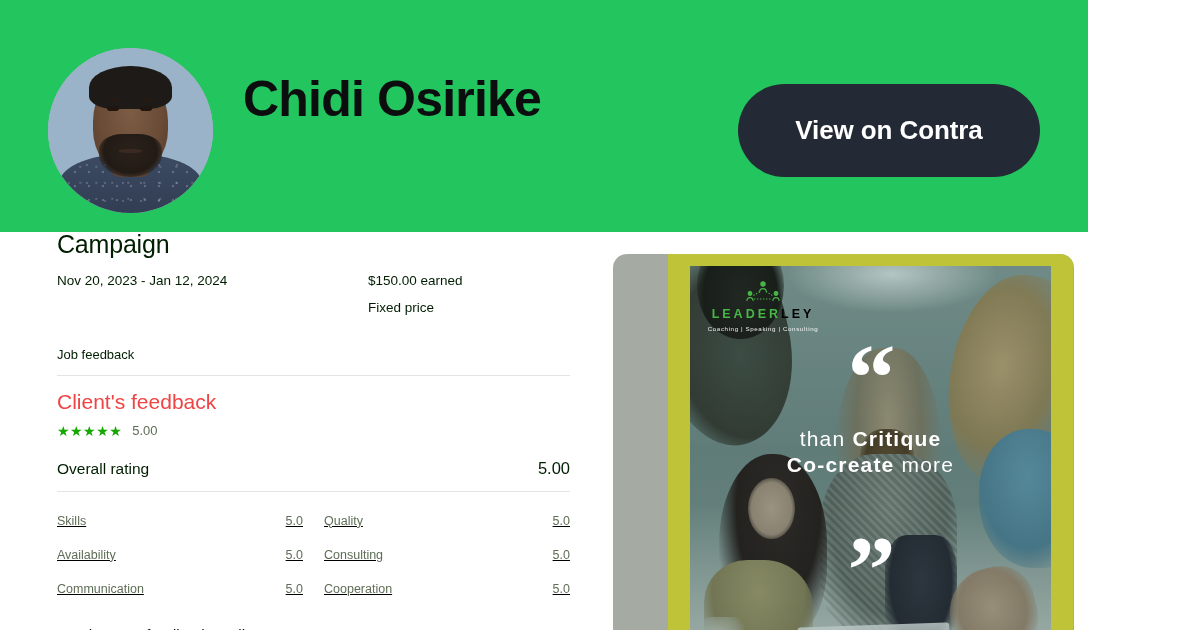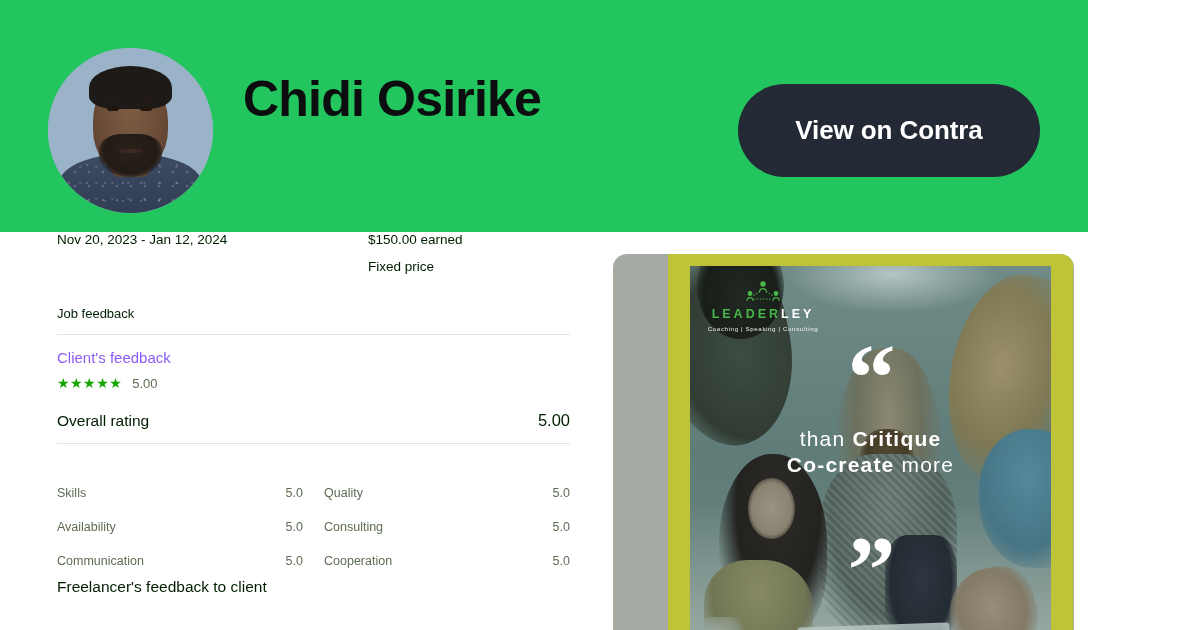--- a/index.html
+++ b/index.html
@@ -42,21 +42,21 @@
     font-size: 25px;
     font-weight: 400;
     color: #001e00;
     line-height: 1.3;
     letter-spacing: -0.2px;
     white-space: nowrap;
   }
 
   .job-meta {
     position: relative;
-    margin-top: 4px;
+    margin-top: 12px;
     height: 56px;
   }
   .job-dates {
     position: absolute;
     left: 0;
     top: 0;
     font-size: 13.5px;
     color: #001e00;
     white-space: nowrap;
   }
@@ -86,22 +86,22 @@
 
   .rule {
     margin-top: 13px;
     height: 1px;
     background: #e4e5e3;
     width: 513px;
   }
 
   .client-feedback-label {
     margin-top: 14px;
-    font-size: 15px;
-    color: #8b5cf6;
+    font-size: 21px;
+    color: #ef4444;
   }
 
   .stars-row {
     margin-top: 9px;
     display: flex;
     align-items: center;
     height: 16px;
   }
   .stars {
     color: #14a800;
@@ -112,41 +112,42 @@
   .stars-value {
     margin-left: 10px;
     font-size: 13px;
     color: #5e6d55;
     line-height: 1;
   }
 
   .overall-row {
     margin-top: 20px;
     display: flex;
-    align-items: center;
+    align-items: flex-end;
     justify-content: space-between;
     width: 513px;
   }
   .overall-label {
     font-size: 15.5px;
     color: #001e00;
   }
   .overall-value {
     font-size: 16.5px;
     color: #001e00;
   }
 
   .ratings-grid {
     margin-top: 22px;
     width: 513px;
   }
   .ratings-row {
     display: flex;
     height: 34px;
-    align-items: flex-end;
+    align-items: flex-start;
+    text-decoration: underline;
   }
   .rcell {
     position: relative;
     width: 246px;
     display: flex;
     justify-content: space-between;
   }
   .rcell.left { margin-right: 21px; }
   .rlabel {
     font-size: 12.5px;
@@ -306,21 +307,21 @@
     margin: 0 auto 2px;
   }
   .brand-wordmark {
     font-size: 12.5px;
     font-weight: 700;
     letter-spacing: 3px;
     line-height: 1;
     white-space: nowrap;
   }
   .brand-wordmark .wm-a { color: #49b649; }
-  .brand-wordmark .wm-b { color: #ffffff; }
+  .brand-wordmark .wm-b { color: #000000; }
   .brand-tagline {
     margin-top: 4px;
     font-size: 6.2px;
     letter-spacing: 0.6px;
     color: #ffffff;
     white-space: nowrap;
     opacity: 0.92;
   }
 
   
@@ -510,20 +511,21 @@
 </style>
 </head>
 <body>
 
 <div class="page">
 
   <div class="content">
 
     <div class="job-panel">
 
+      <div class="job-title">Campaign</div>
 
       <div class="job-meta">
         <div class="job-dates">Nov 20, 2023 - Jan 12, 2024</div>
         <div class="job-earned">$150.00 earned</div>
         <div class="job-pricetype">Fixed price</div>
       </div>
 
       <div class="section-head">Job feedback</div>
       <div class="rule"></div>
 

